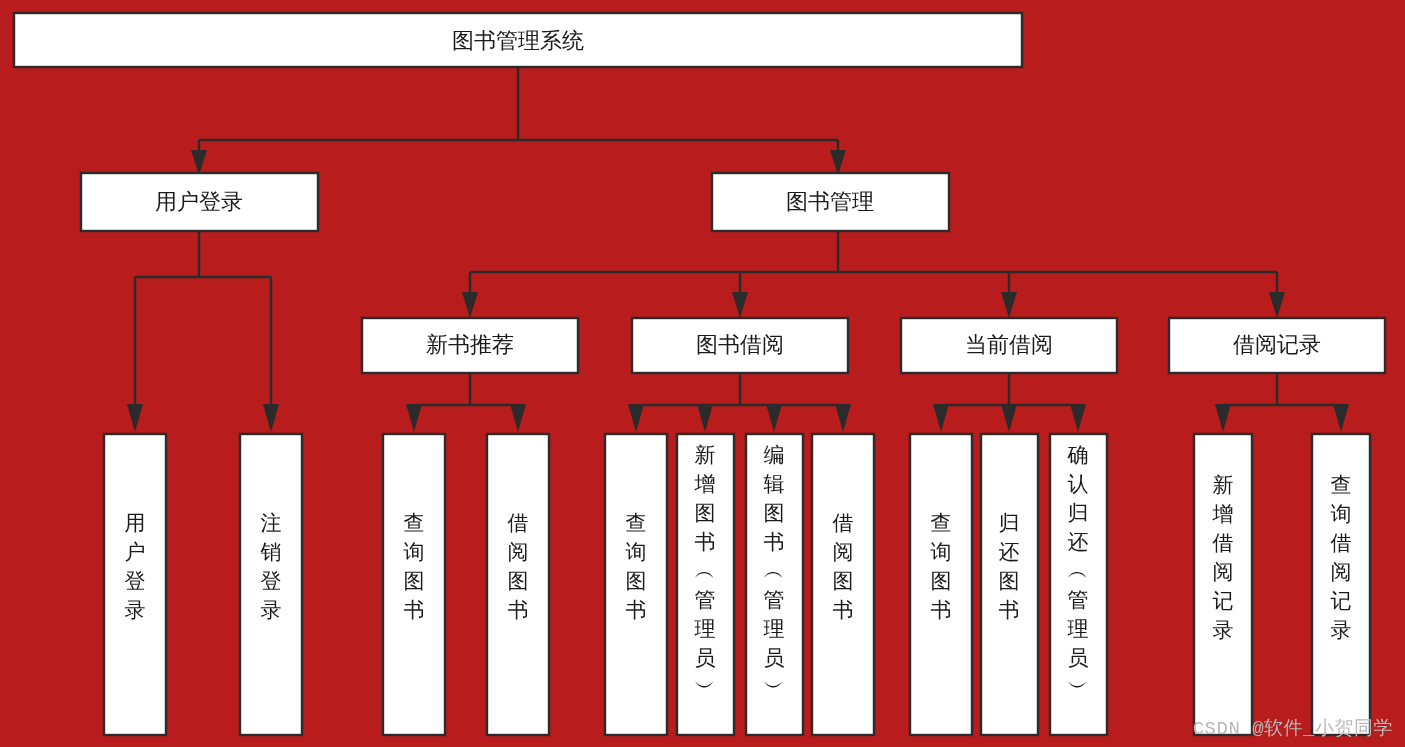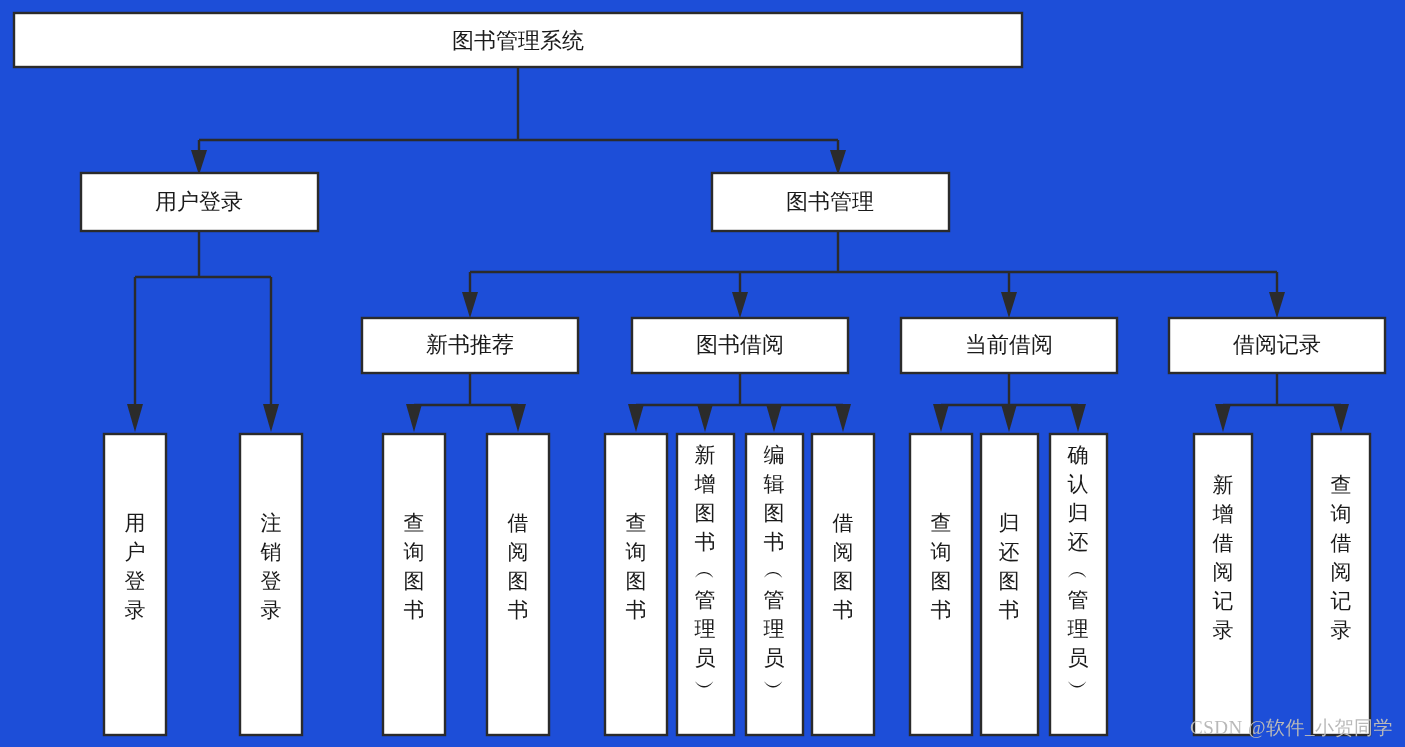--- a/index.html
+++ b/index.html
@@ -7,21 +7,21 @@
     padding: 0;
     background: #ffffff;
   }
   body {
     font-family: "Liberation Sans", "DejaVu Sans", sans-serif;
   }
   #canvas {
     position: relative;
     width: 1405px;
     height: 747px;
-    background: #1d4ed8;
+    background: #b91c1c;
     overflow: hidden;
   }
   #diagram-svg {
     position: absolute;
     left: 0;
     top: 0;
     width: 1405px;
     height: 747px;
   }
   .node-box {
@@ -49,21 +49,21 @@
   .node-label-v {
     font-family: "Liberation Sans", "DejaVu Sans", sans-serif;
     font-size: 21px;
     fill: #1a1a1a;
     text-anchor: middle;
   }
   .watermark {
     position: absolute;
     right: 12px;
     bottom: 6px;
-    font-family: Liberation Serif, serif;
+    font-family: Liberation Mono, monospace;
     font-size: 19px;
     color: #b9b9b9;
     letter-spacing: 0.5px;
     white-space: nowrap;
     pointer-events: none;
   }
 </style>
 </head>
 <body>
 

